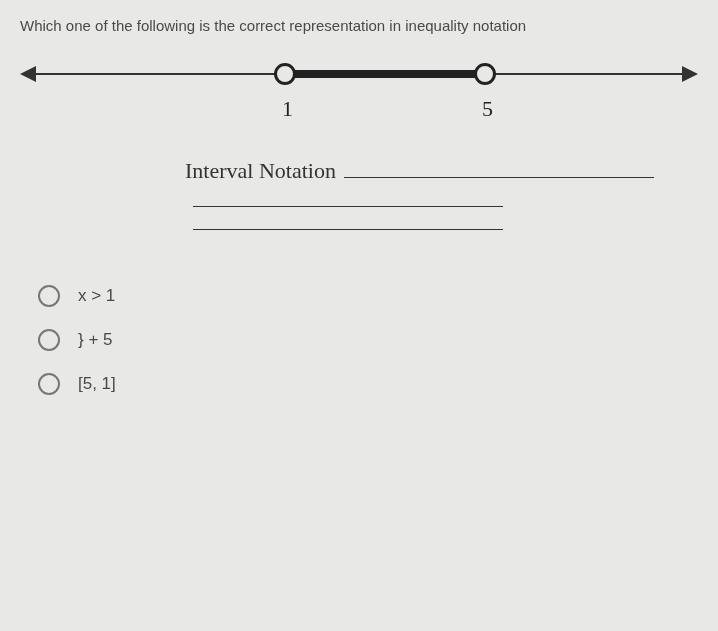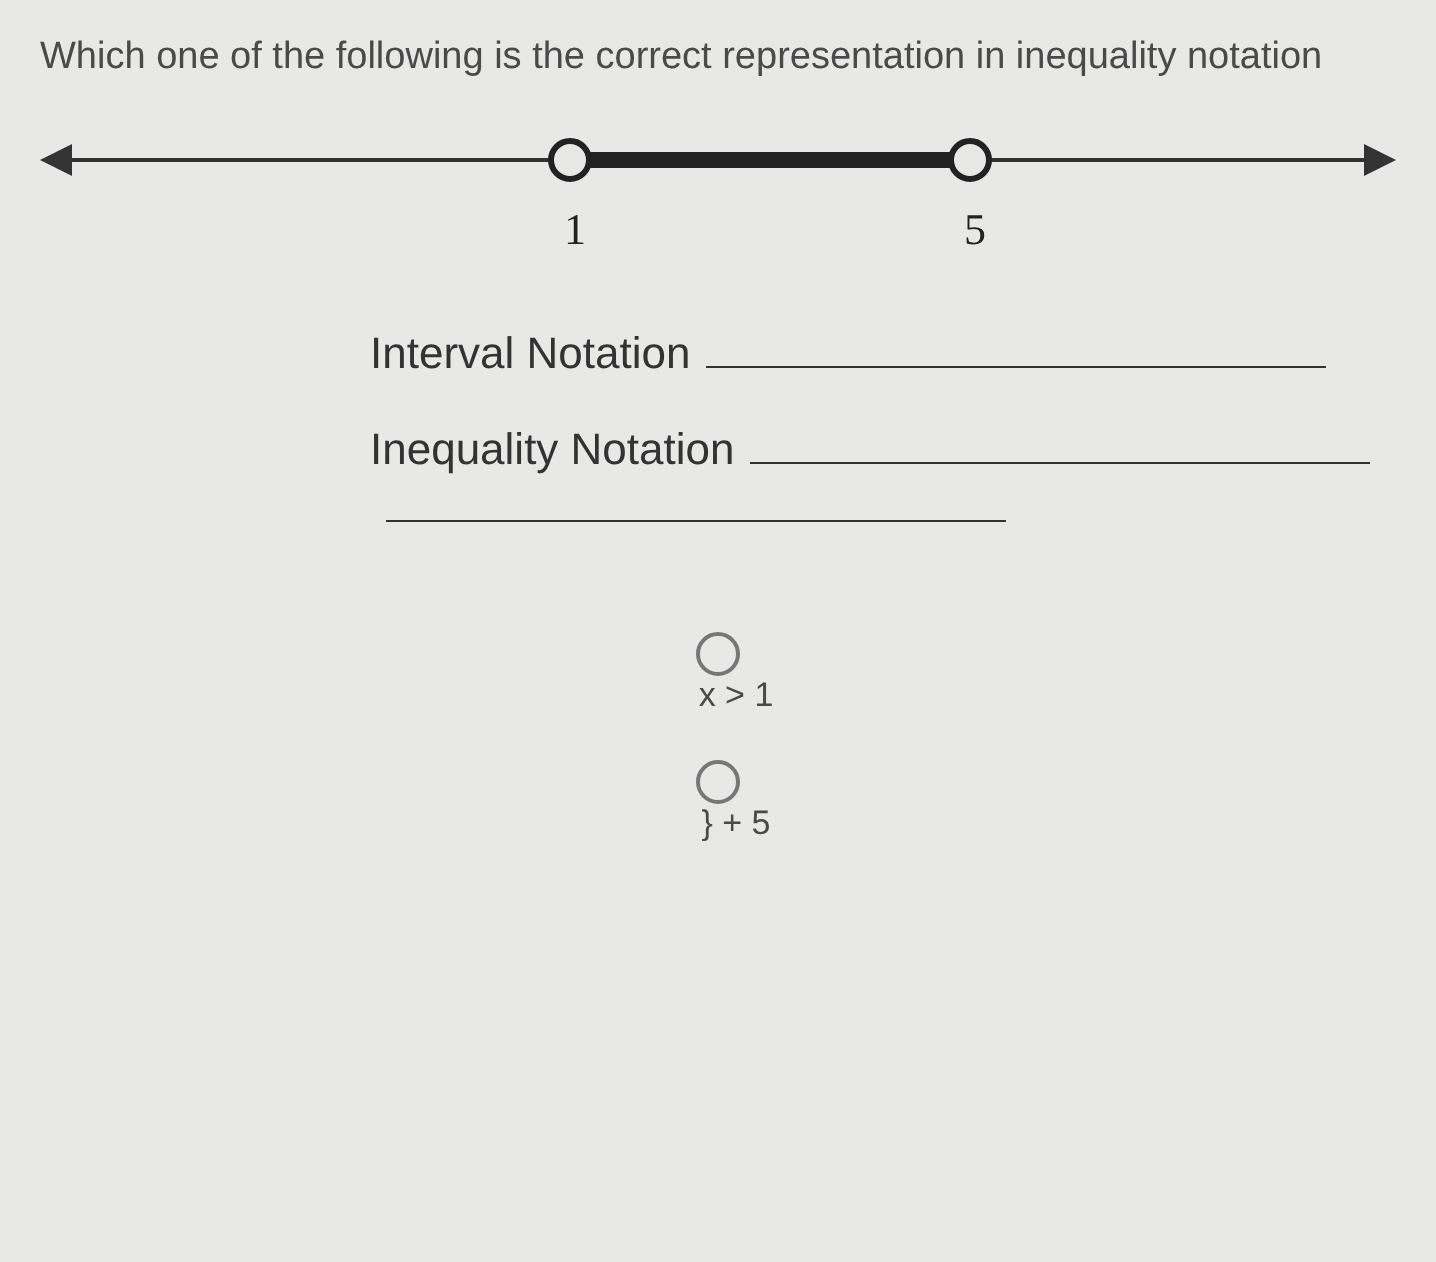--- a/index.html
+++ b/index.html
@@ -9,21 +9,21 @@
     }
     body {
       width: 718px;
       height: 631px;
       background: #e8e8e6;
       font-family: Arial, sans-serif;
       padding: 15px 20px;
       color: #3a3a3a;
     }
     .question-text {
-      font-size: 19px;
+      font-size: 15px;
       color: #4a4a4a;
       line-height: 1.5;
       margin-bottom: 16px;
     }
     .number-line-container {
       position: relative;
       height: 70px;
       margin: 20px 0 30px 0;
     }
     .number-line {
@@ -88,21 +88,21 @@
     .label-5 { left: 462px; }
     
     .notation-block {
       margin-left: 165px;
       margin-top: 30px;
     }
     .notation-row {
       display: flex;
       align-items: baseline;
       margin-bottom: 22px;
-      font-family: Liberation Sans, sans-serif;
+      font-family: Liberation Serif, serif;
       font-size: 22px;
       color: #333;
     }
     .notation-label {
       white-space: nowrap;
     }
     .blank-line {
       flex: 1;
       border-bottom: 1.5px solid #333;
       margin-left: 8px;
@@ -112,21 +112,20 @@
     
     .options {
       margin-top: 55px;
       margin-left: 18px;
     }
     .option-row {
       display: flex;
       align-items: center;
       margin-bottom: 22px;
       cursor: pointer;
-      flex-direction: column;
     }
     .radio {
       width: 22px;
       height: 22px;
       border: 2px solid #777;
       border-radius: 50%;
       margin-right: 18px;
       flex-shrink: 0;
       background: transparent;
     }
@@ -150,30 +149,33 @@
   <div class="tick-label label-1">1</div>
   <div class="tick-label label-5">5</div>
 </div>
 
 <div class="notation-block">
   <div class="notation-row">
     <span class="notation-label">Interval Notation</span>
     <span class="blank-line"></span>
   </div>
   <div class="notation-row">
-    <span class="notation-label">Inequality Notation</span>
     <span class="blank-line"></span>
   </div>
   <div class="notation-row">
     <span class="blank-line"></span>
   </div>
 </div>
 
 <div class="options">
   <div class="option-row">
     <span class="radio"></span>
     <span class="option-text">x &gt; 1</span>
   </div>
   <div class="option-row">
     <span class="radio"></span>
     <span class="option-text">} + 5</span>
   </div>
+  <div class="option-row">
+    <span class="radio"></span>
+    <span class="option-text">[5, 1]</span>
+  </div>
 </div>
 
 </body></html>

